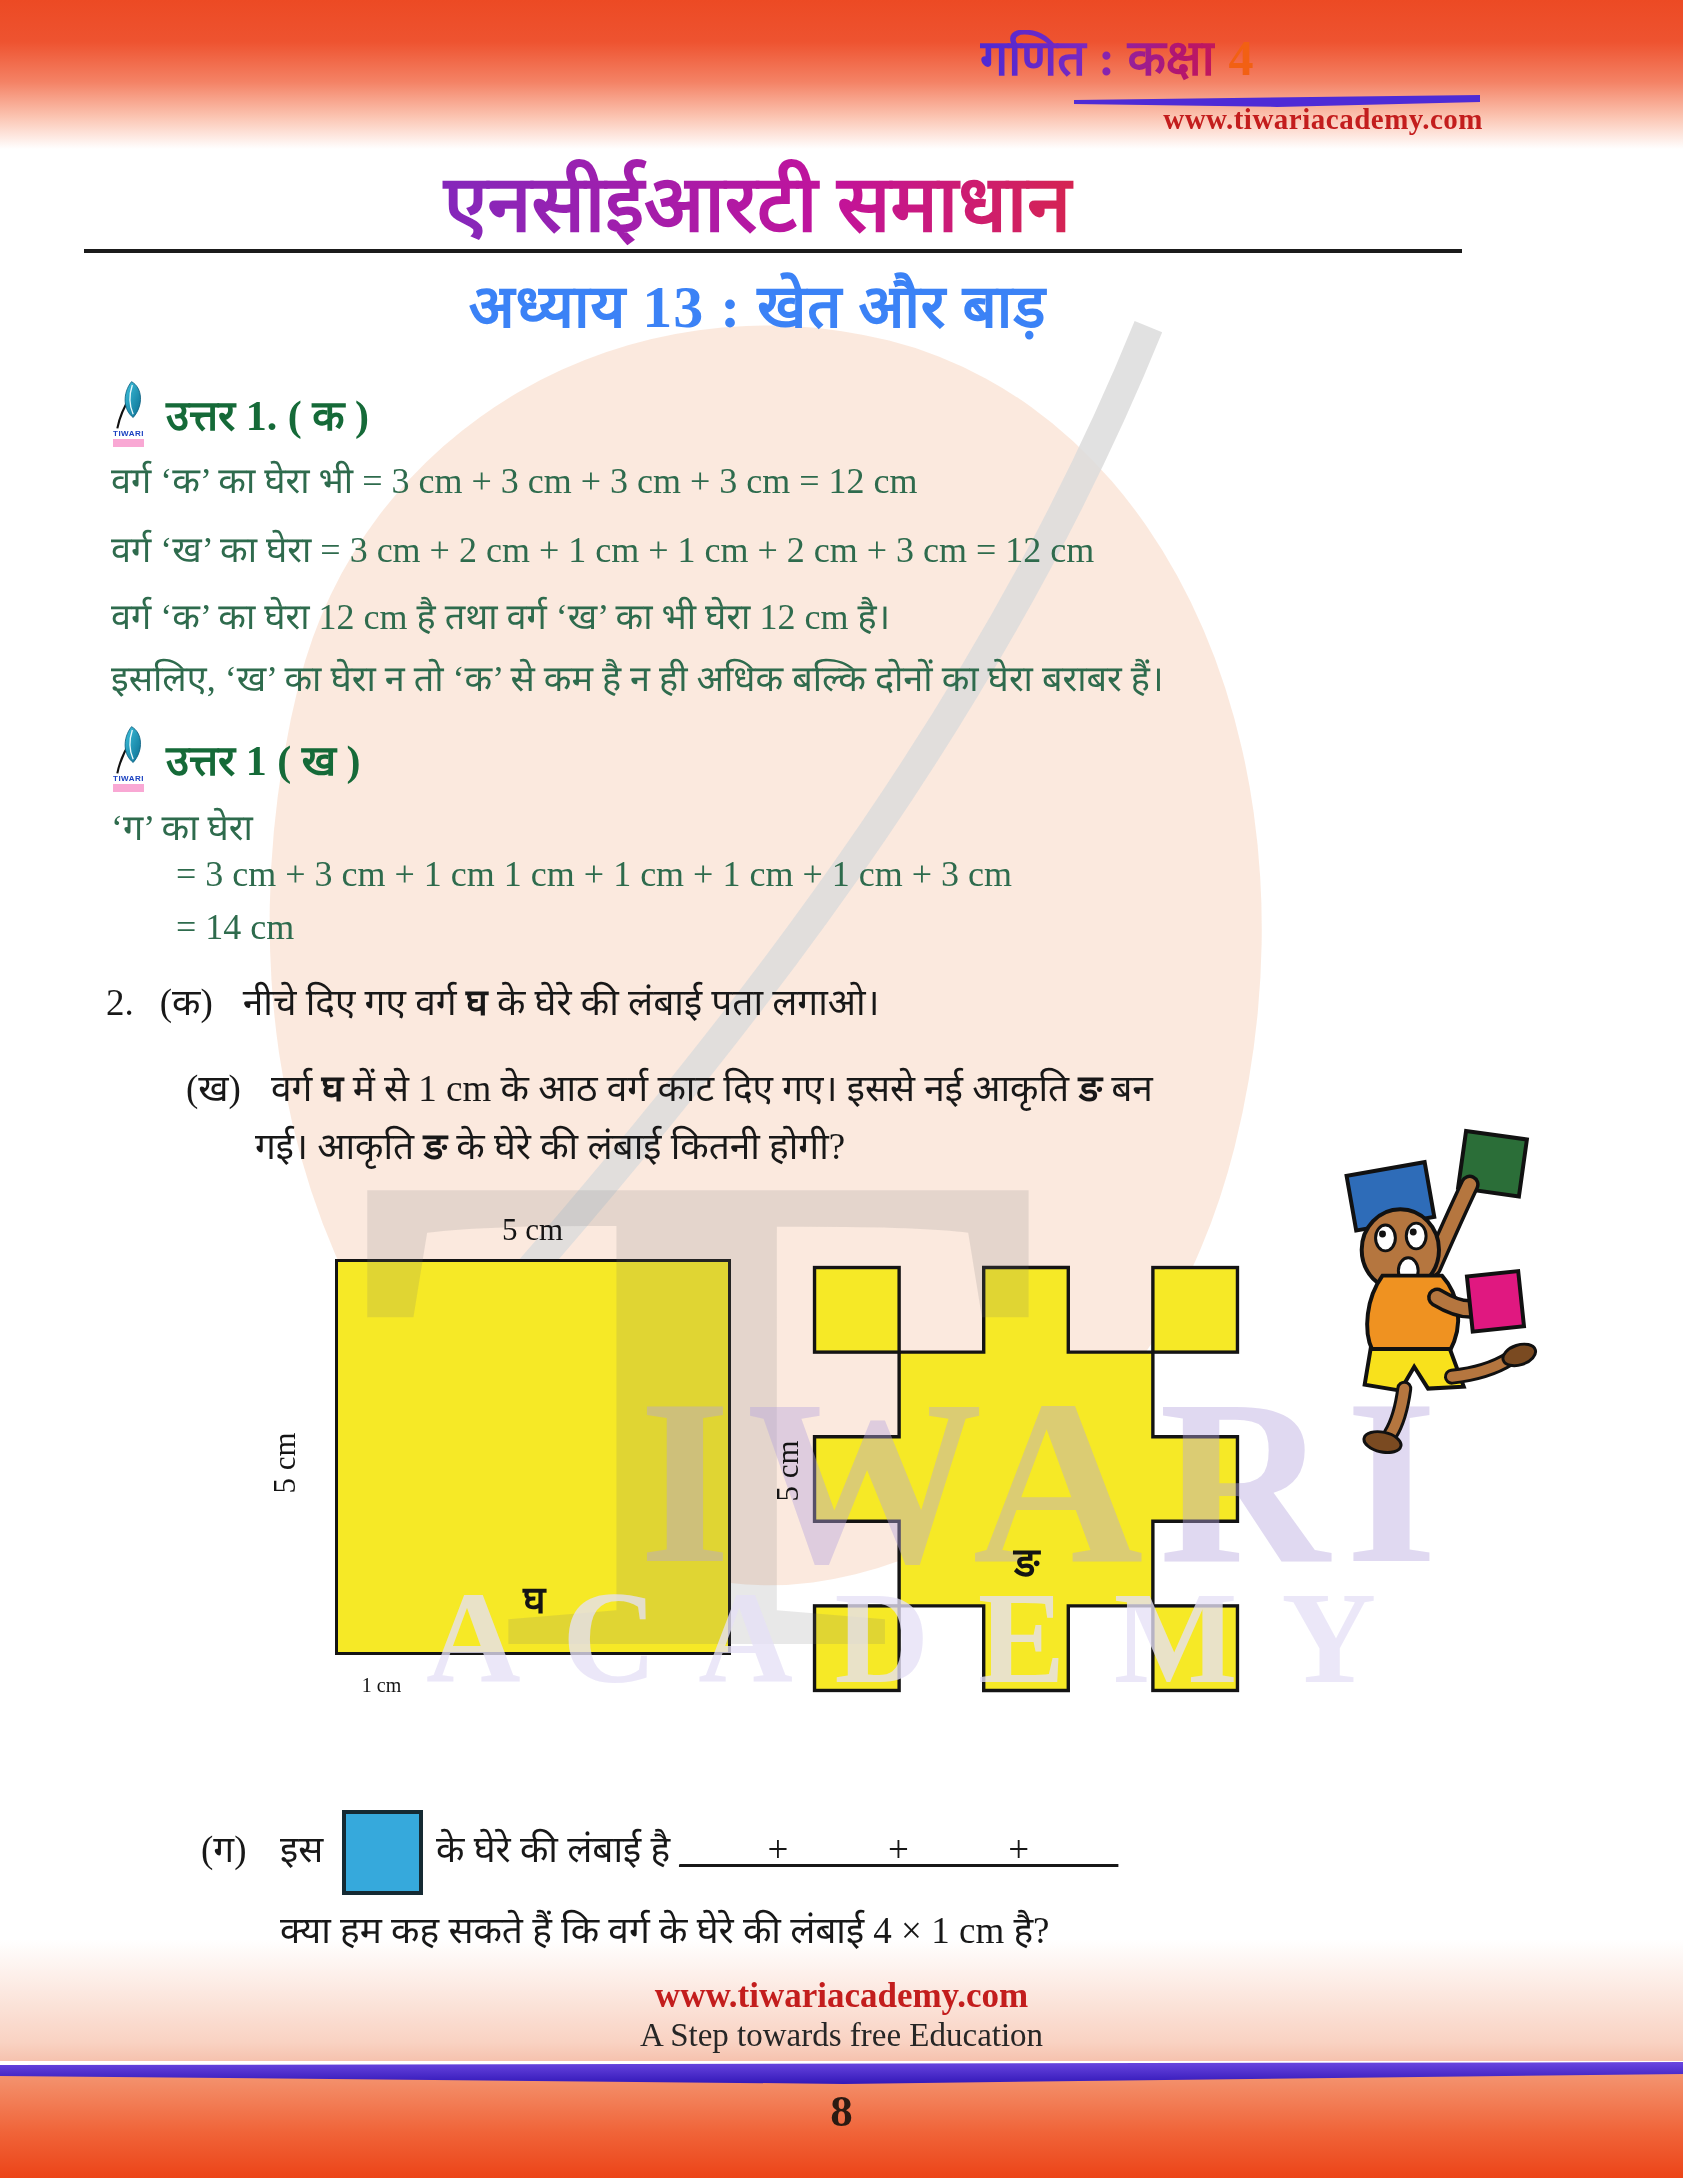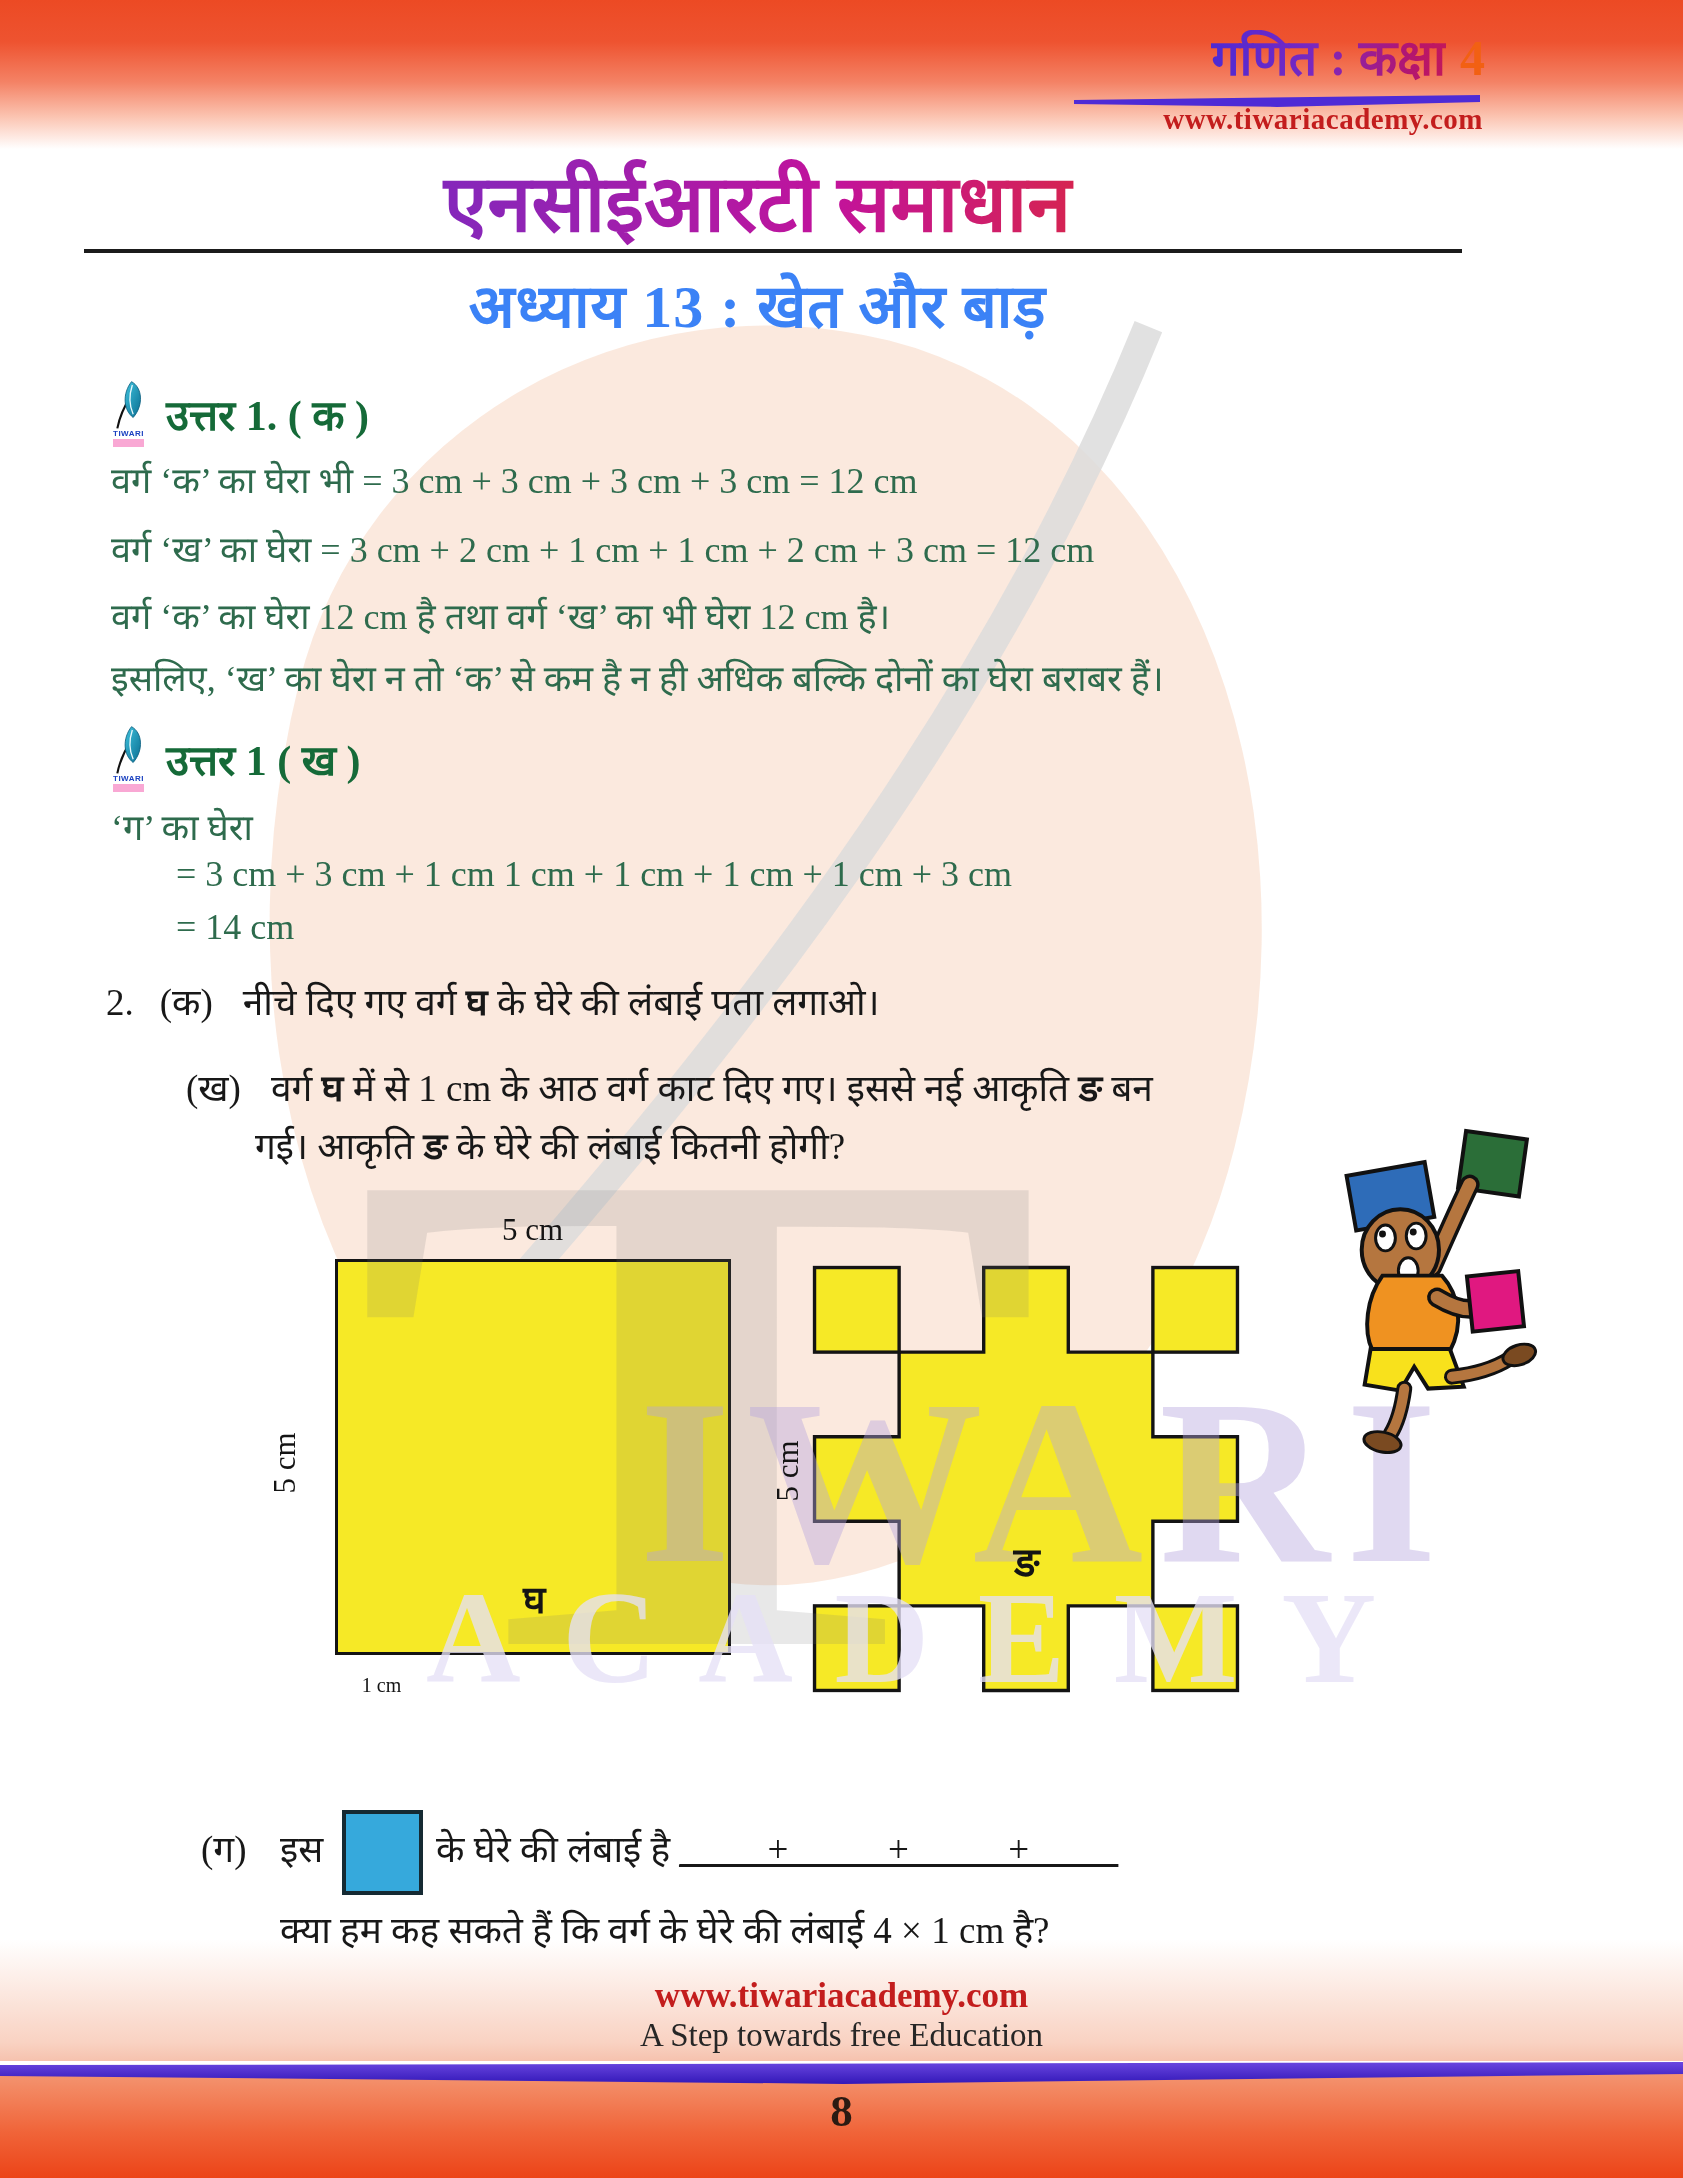--- a/index.html
+++ b/index.html
@@ -17,21 +17,21 @@
     border-radius:48% 52% 42% 58% / 38% 56% 44% 62%;transform:rotate(14deg);z-index:0;}
   .swoosh{left:0;top:0;z-index:0;}
   .wm-t{left:351px;top:1064px;font-size:693px;line-height:1;font-weight:bold;
     color:rgba(120,120,120,0.17);transform:scaleX(1.5);transform-origin:left top;z-index:2;
     font-family:"Liberation Serif",serif;}
   .wm-iwari{left:639px;top:1346px;font-size:236px;font-weight:bold;letter-spacing:16px;
     color:rgba(182,164,222,0.42);z-index:2;font-family:"Liberation Serif",serif;}
   .wm-academy{left:426px;top:1562px;font-size:131px;letter-spacing:8px;
     color:rgba(230,224,246,0.78);z-index:2;font-family:"Liberation Serif",serif;font-weight:bold;}
   
-  .subject{top:22px;left:980px;width:505px;text-align:right;font-size:50px;font-weight:bold;
+  .subject{top:22px;left:980px;width:505px;text-align:left;font-size:50px;font-weight:bold;
     white-space:nowrap;z-index:3;}
   .subject .grad{background:linear-gradient(90deg,#4d2ad4 0%,#7b28bf 45%,#b3156f 85%,#c2185b 100%);
     -webkit-background-clip:text;background-clip:text;color:transparent;-webkit-text-fill-color:transparent;}
   .subject .cls{color:#f26013;margin-left:14px;}
   .subject-underline{top:95px;left:1074px;z-index:3;}
   .header-website{top:103px;left:990px;width:493px;text-align:right;font-size:29px;font-weight:bold;
     color:#c31d1d;z-index:3;letter-spacing:0.5px;}
   
   .main-title{top:147px;left:0;width:1515px;text-align:center;font-size:79px;font-weight:bold;z-index:3;
     background:linear-gradient(90deg,#4b2ad6 0%,#8a26b8 32%,#c2139b 55%,#e43019 83%,#f25b14 100%);

